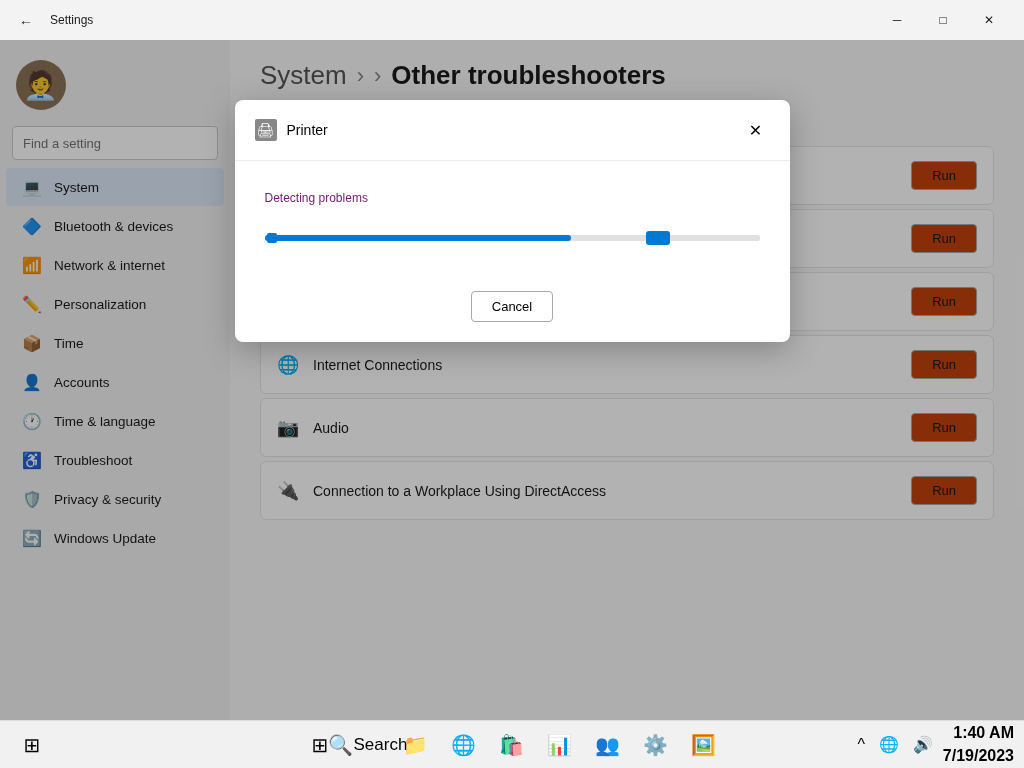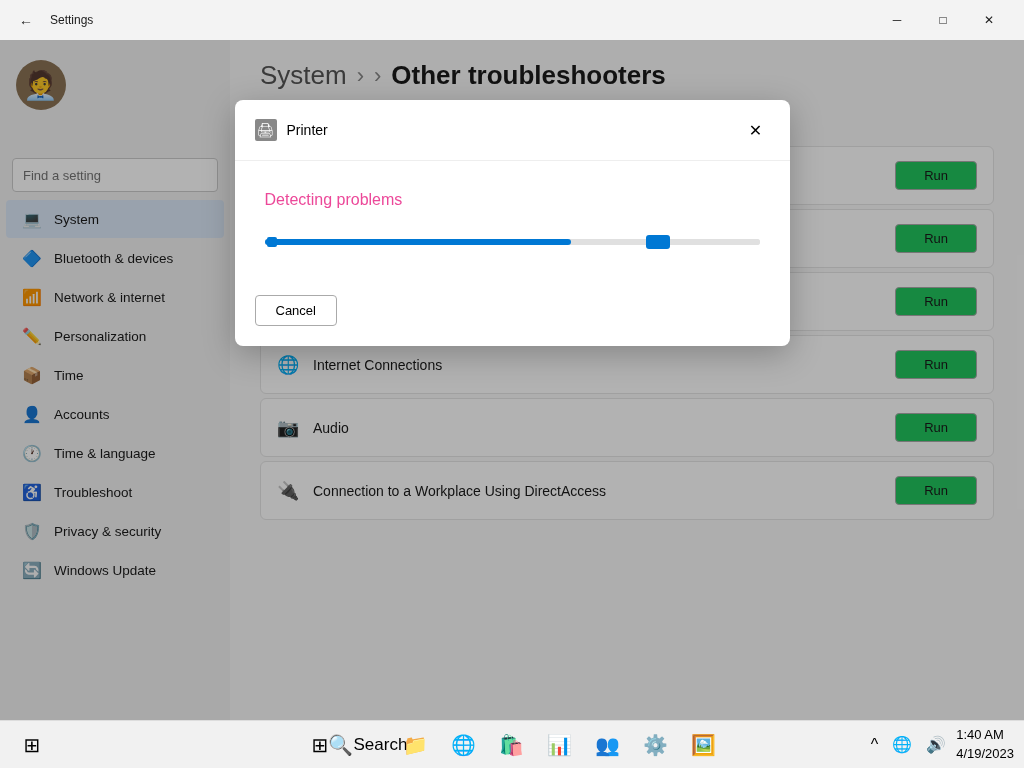--- a/index.html
+++ b/index.html
@@ -45,21 +45,21 @@
       font-size: 28px;
     }
 
     
     .search-box {
       margin: 0 12px 8px; position: relative;
     }
     .search-box input {
       width: 100%; height: 34px; border-radius: 4px;
       border: 1px solid #ccc; padding: 0 10px; font-size: 13px;
-      background: white; color: #333; margin-top: 32px;
+      background: white; color: #333;
     }
 
     
     .nav-item {
       display: flex; align-items: center; gap: 12px;
       padding: 9px 16px; cursor: pointer; border-radius: 4px;
       margin: 1px 6px; font-size: 13.5px; color: #1a1a1a;
     }
     .nav-item.active { background: #dce8f8; font-weight: 500; }
     .nav-icon { width: 20px; height: 20px; flex-shrink: 0; display: flex; align-items: center; justify-content: center; font-size: 16px; }
@@ -85,39 +85,39 @@
 
     
     .ts-row {
       display: flex; align-items: center; justify-content: space-between;
       background: white; border-radius: 6px; padding: 14px 16px;
       margin-bottom: 4px; border: 1px solid #e5e5e5;
     }
     .ts-row-left { display: flex; align-items: center; gap: 12px; font-size: 14px; color: #1a1a1a; }
     .ts-icon { width: 24px; height: 24px; display: flex; align-items: center; justify-content: center; font-size: 18px; }
     .run-btn {
-      padding: 6px 28px; border: 1px solid #aaa; border-radius: 4px;
-      background: #22c55e; cursor: pointer; font-size: 13px; color: #1a1a1a;
+      padding: 6px 20px; border: 1px solid #aaa; border-radius: 4px;
+      background: #c2410c; cursor: pointer; font-size: 13px; color: #1a1a1a;
     }
 
     
     .taskbar {
       position: absolute; bottom: 0; left: 0; right: 0; height: 48px;
       background: rgba(240,240,240,0.95); display: flex; align-items: center;
       justify-content: space-between; padding: 0 10px;
       border-top: 1px solid #ddd;
     }
     .taskbar-center { display: flex; align-items: center; gap: 4px; position: absolute; left: 50%; transform: translateX(-50%); }
     .taskbar-btn {
       width: 44px; height: 44px; border: none; background: transparent;
       cursor: pointer; border-radius: 4px; display: flex; align-items: center;
       justify-content: center; font-size: 20px;
     }
     .taskbar-right { display: flex; align-items: center; gap: 6px; font-size: 12px; }
-    .taskbar-time { font-size: 13px; line-height: 1.4; }
+    .taskbar-time { text-align: right; font-size: 16px; line-height: 1.4; font-weight: bold; }
     .taskbar-left { display: flex; align-items: center; }
 
     
     .tray-icon { font-size: 16px; padding: 4px; cursor: pointer; }
 
     
     .modal-overlay {
       position: absolute; top: 40px; left: 0; right: 0; bottom: 48px;
       background: rgba(0,0,0,0.3); z-index: 100;
       display: flex; align-items: flex-start; justify-content: center;
@@ -130,40 +130,40 @@
     .modal-header {
       display: flex; align-items: center; justify-content: space-between;
       padding: 16px 20px; border-bottom: 1px solid #eee;
     }
     .modal-header-left { display: flex; align-items: center; gap: 10px; font-size: 14px; font-weight: 500; }
     .modal-close-btn {
       width: 28px; height: 28px; border: none; background: transparent;
       cursor: pointer; font-size: 16px; border-radius: 4px; display: flex; align-items: center; justify-content: center;
     }
     .modal-body { padding: 30px 30px 20px; }
-    .detecting-text { color: #ec4899; font-size: 16px; margin-bottom: 30px; font-weight: 500; }
+    .detecting-text { color: #701a75; font-size: 12px; margin-bottom: 30px; font-weight: 500; }
     .progress-bar-container {
       width: 100%; height: 6px; background: #e0e0e0; border-radius: 3px; margin-bottom: 30px; position: relative; overflow: visible;
     }
     .progress-track {
       position: relative; width: 100%; height: 6px; background: #e0e0e0; border-radius: 3px;
     }
     .progress-fill {
       position: absolute; left: 0; top: 0; height: 100%; background: #0078d4; border-radius: 3px;
       width: 62%;
     }
     .progress-dot-left {
       position: absolute; left: 2px; top: 50%; transform: translateY(-50%);
       width: 10px; height: 10px; background: #0078d4; border-radius: 2px;
     }
     .progress-dot-right {
       position: absolute; right: 18%; top: 50%; transform: translateY(-50%);
       width: 24px; height: 14px; background: #0078d4; border-radius: 3px;
     }
-    .modal-footer { display: flex; justify-content: flex-start; padding: 0 20px 20px; }
+    .modal-footer { display: flex; justify-content: center; padding: 0 20px 20px; }
     .cancel-btn {
       padding: 7px 20px; border: 1px solid #aaa; border-radius: 4px;
       background: white; cursor: pointer; font-size: 13px;
     }
 
     
     .printer-icon-sm {
       width: 22px; height: 22px; background: #888; border-radius: 2px;
       display: flex; align-items: center; justify-content: center; font-size: 14px; color: white;
     }
@@ -329,16 +329,16 @@
     <button class="taskbar-btn">👥</button>
     <button class="taskbar-btn">⚙️</button>
     <button class="taskbar-btn">🖼️</button>
   </div>
   <div class="taskbar-right">
     <span class="tray-icon">^</span>
     <span class="tray-icon">🌐</span>
     <span class="tray-icon">🔊</span>
     <div class="taskbar-time">
       <div>1:40 AM</div>
-      <div>4/19/2023</div>
+      <div>7/19/2023</div>
     </div>
   </div>
 </div>
 
 </body></html>

